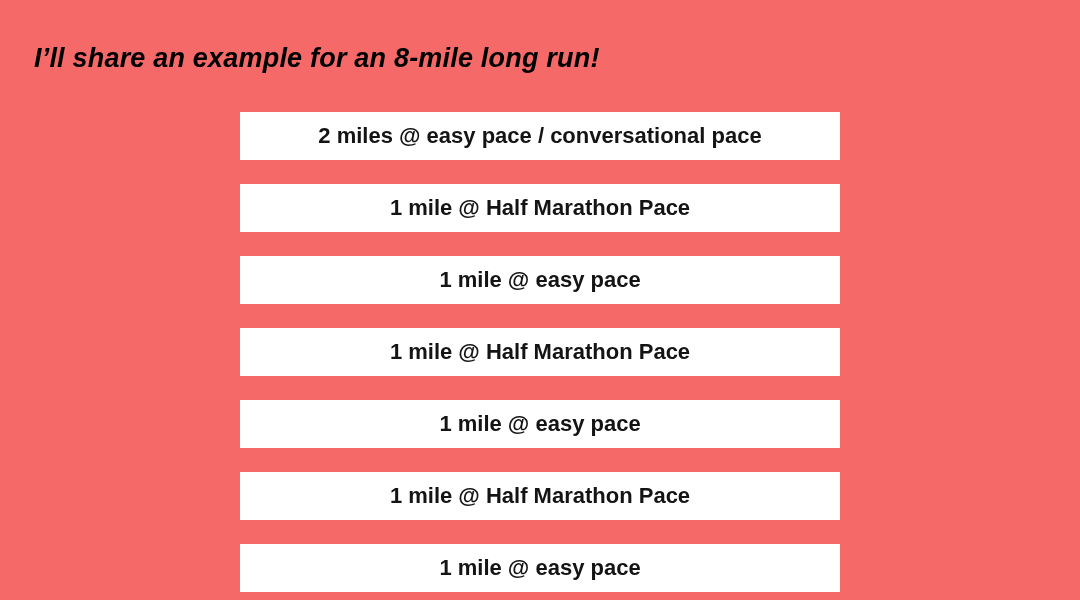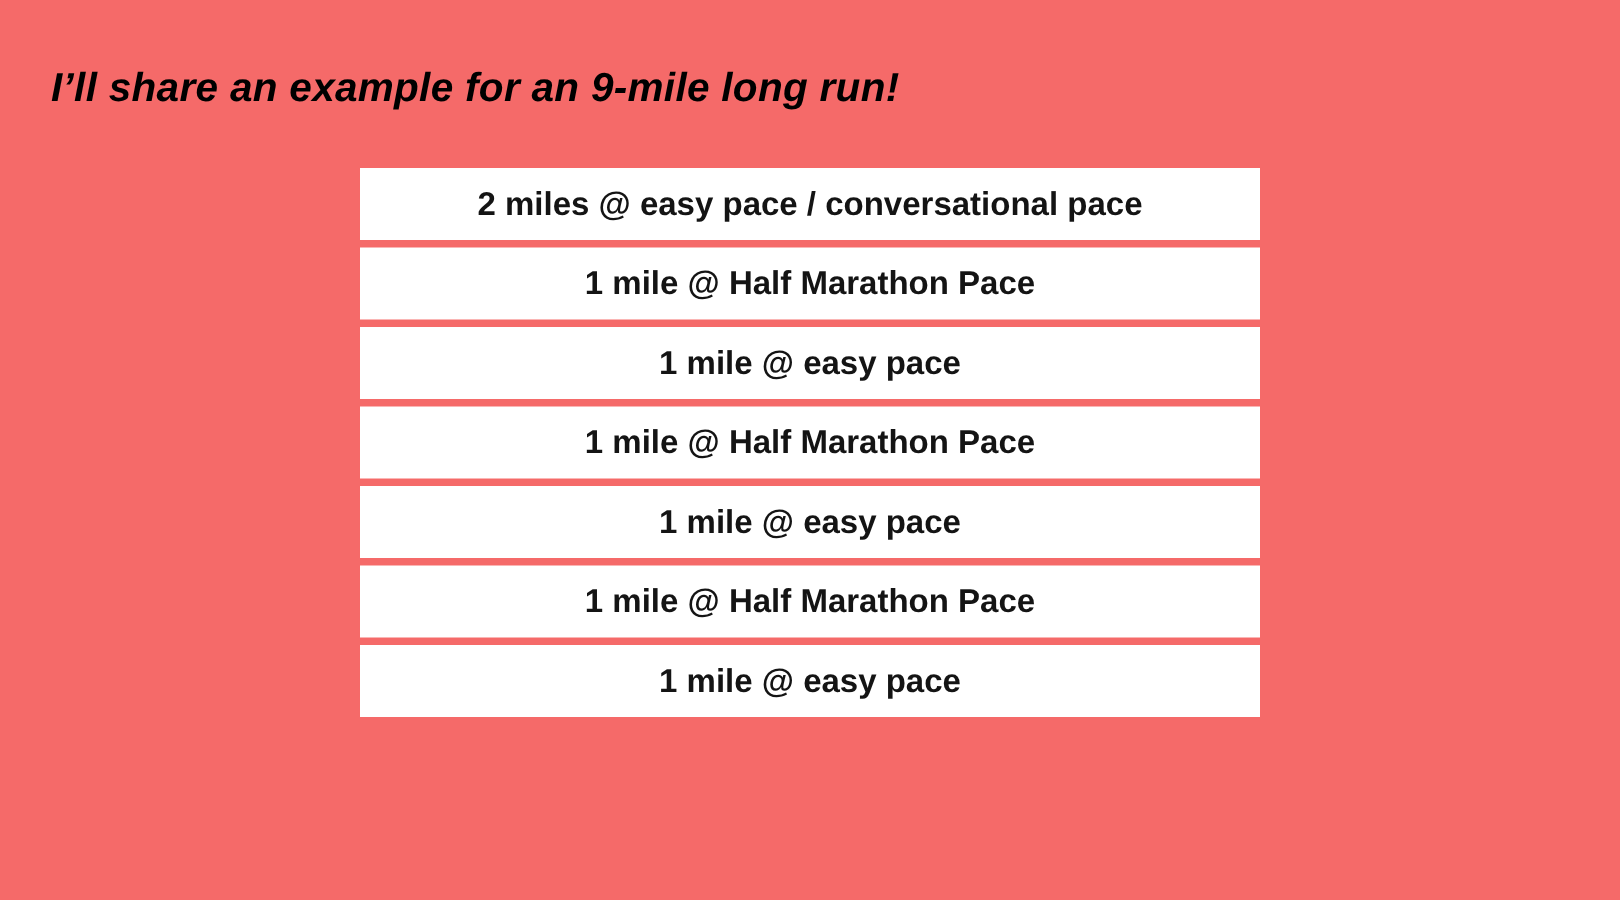--- a/index.html
+++ b/index.html
@@ -28,21 +28,21 @@
     color: #000000;
     white-space: nowrap;
   }
   .steps {
     position: absolute;
     left: 240px;
     top: 112px;
     width: 600px;
     display: flex;
     flex-direction: column;
-    gap: 5px;
+    gap: 24px;
   }
   .step {
     height: 48px;
     background: #FFFFFF;
     display: flex;
     align-items: center;
     justify-content: center;
   }
   .step-label {
     font-family: "Liberation Sans", sans-serif;
@@ -50,21 +50,21 @@
     font-size: 22px;
     color: #141414;
     white-space: nowrap;
   }
 </style>
 </head>
 <body>
 
 <div class="slide">
 
-  <h1 class="slide-title">I’ll share an example for an 9-mile long run!</h1>
+  <h1 class="slide-title">I’ll share an example for an 8-mile long run!</h1>
 
   <div class="steps">
 
     <div class="step">
       <span class="step-label">2 miles @ easy pace / conversational pace</span>
     </div>
 
     <div class="step">
       <span class="step-label">1 mile @ Half Marathon Pace</span>
     </div>

